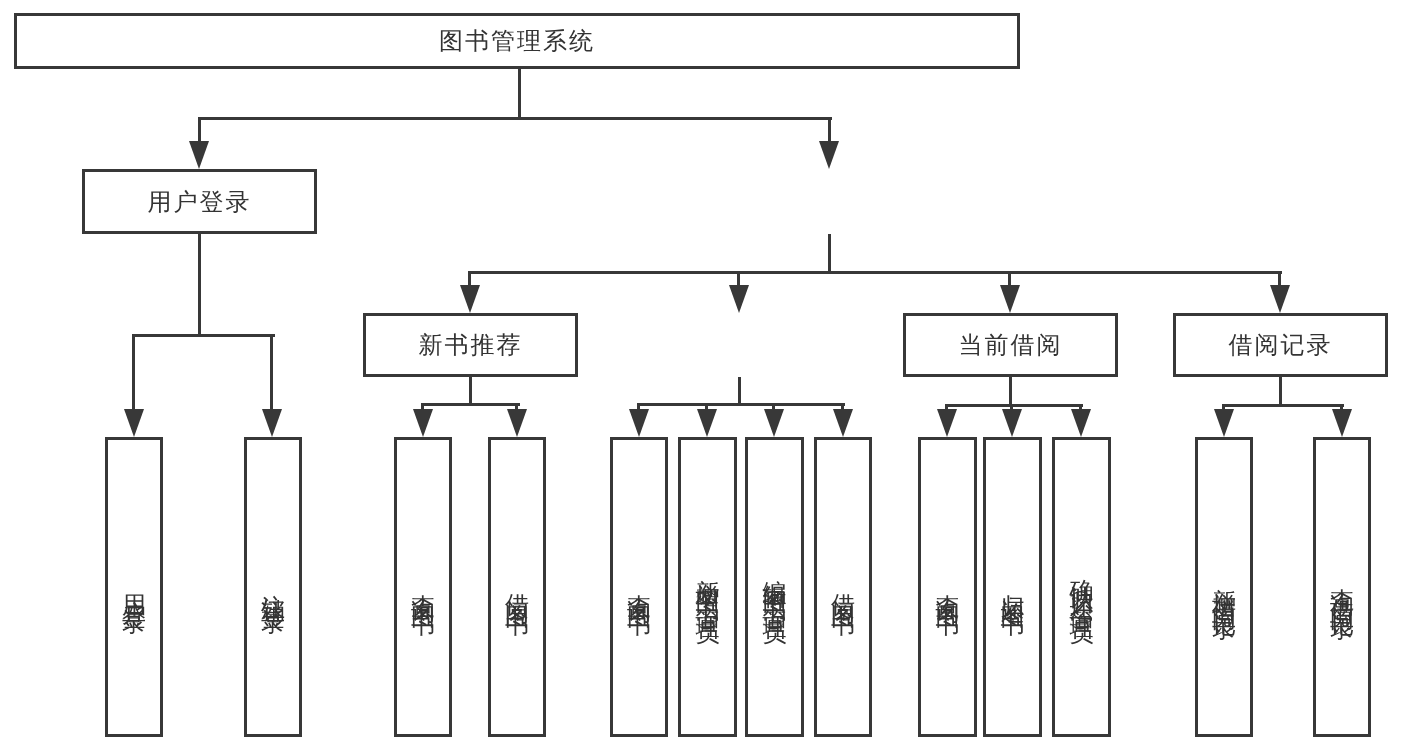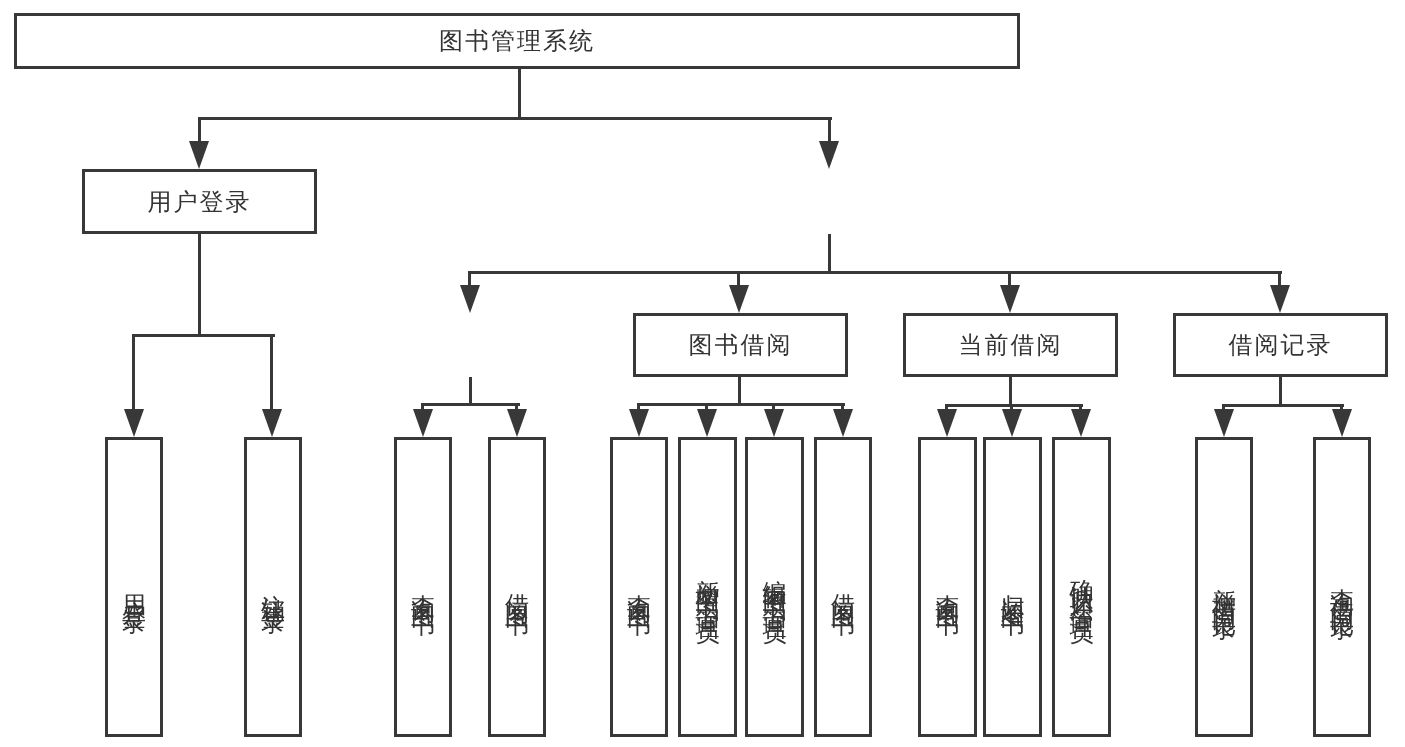--- a/index.html
+++ b/index.html
@@ -101,22 +101,22 @@
   <div class="hline" style="left:468px; top:271px; width:814px;"></div>
   <div class="vline" style="left:468px; top:271px; height:18px;"></div>
   <div class="vline" style="left:737px; top:271px; height:18px;"></div>
   <div class="vline" style="left:1008px; top:271px; height:18px;"></div>
   <div class="vline" style="left:1278px; top:271px; height:18px;"></div>
   <div class="ahead" style="left:460px; top:285px;"></div>
   <div class="ahead" style="left:729px; top:285px;"></div>
   <div class="ahead" style="left:1000px; top:285px;"></div>
   <div class="ahead" style="left:1270px; top:285px;"></div>
 
-  <div class="box" style="left:633px; top:313px; width:215px; height:64px;">
-    <span class="label-h">图书借阅</span>
+  <div class="box" style="left:363px; top:313px; width:215px; height:64px;">
+    <span class="label-h">新书推荐</span>
   </div>
   <div class="box" style="left:903px; top:313px; width:215px; height:64px;">
     <span class="label-h">当前借阅</span>
   </div>
   <div class="box" style="left:1173px; top:313px; width:215px; height:64px;">
     <span class="label-h">借阅记录</span>
   </div>
 
   <div class="vline" style="left:469px; top:377px; height:29px;"></div>
   <div class="hline" style="left:421px; top:403px; width:99px;"></div>

